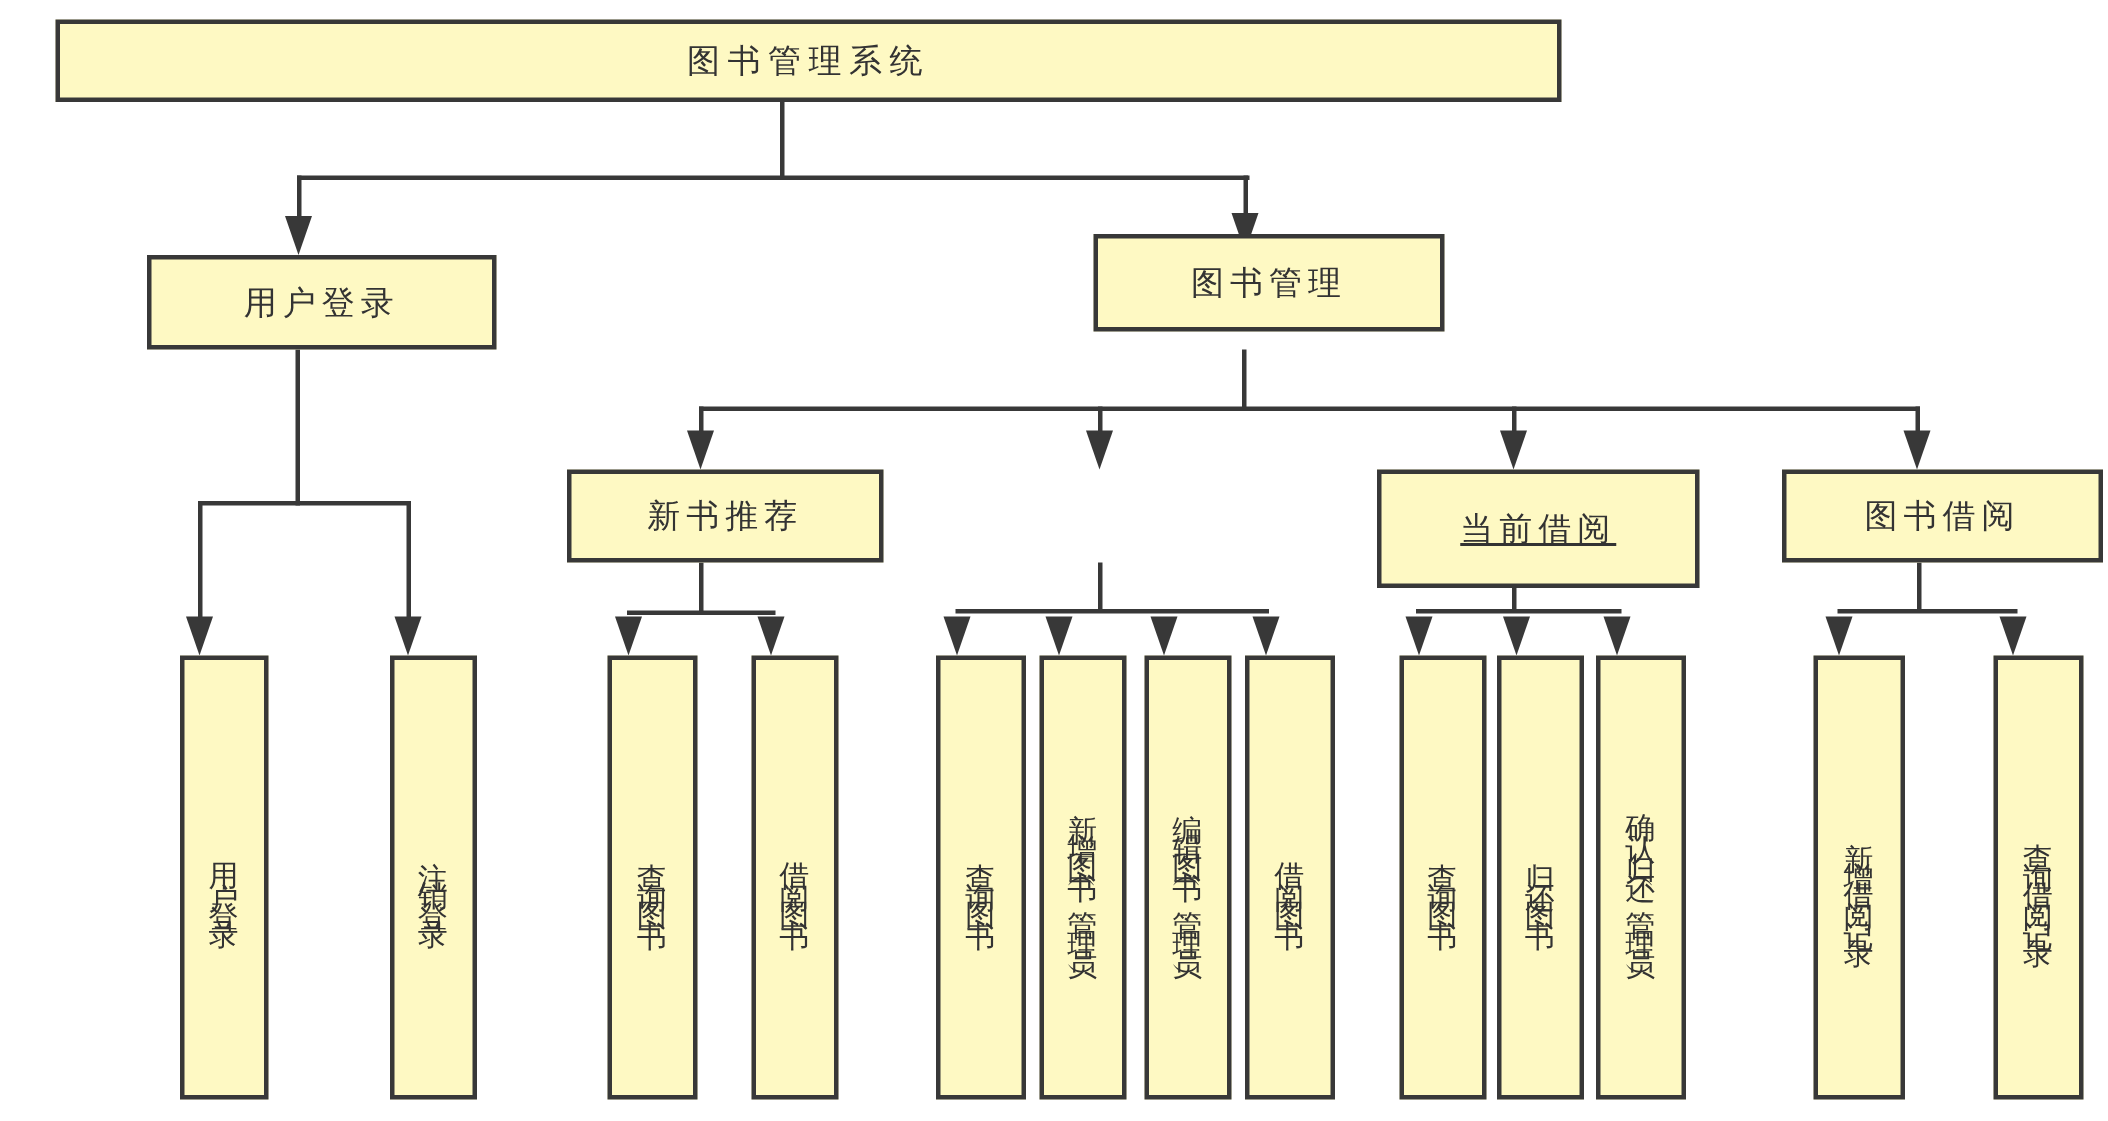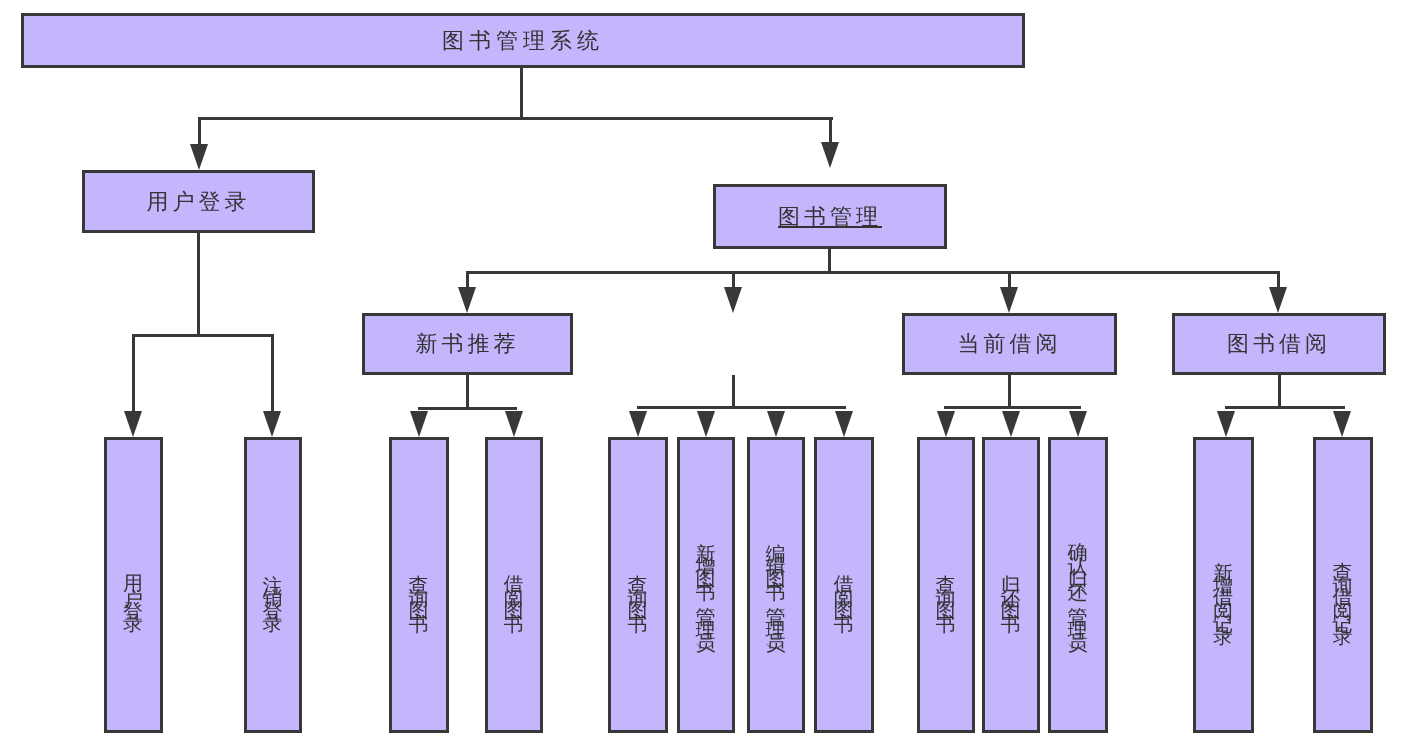--- a/index.html
+++ b/index.html
@@ -6,44 +6,45 @@
   #canvas{
     position:relative;
     width:1405px;height:747px;
     background:#ffffff;
     font-family:"DejaVu Sans","Liberation Sans",sans-serif;
     overflow:hidden;
   }
   
   .box{
     position:absolute;
-    background:#c4b5fd;
+    background:#fef9c3;
     border:3px solid #383838;
     box-sizing:border-box;
     display:flex;align-items:center;justify-content:center;
     color:#333333;
     z-index:3;
+    margin-left:16px;
   }
   .hlabel{font-size:22px;letter-spacing:4px;white-space:nowrap;}
   .vtext{
     writing-mode:vertical-rl;
     text-orientation:mixed;
     font-size:20px;
     letter-spacing:13px;
     line-height:1.1;
     white-space:nowrap;
   }
   
   .b-root{left:21px;top:13px;width:1004px;height:55px;}
   .b-root .hlabel{letter-spacing:5px;}
   .b-l2a{left:82px;top:170px;width:233px;height:63px;}
-  .b-l2b{left:713px;top:184px;width:234px;height:65px;text-decoration:underline;}
+  .b-l2b{left:713px;top:156px;width:234px;height:65px;}
   .b-l3a{left:362px;top:313px;width:211px;height:62px;}
   .b-l3b{left:628px;top:313px;width:212px;height:62px;}
-  .b-l3c{left:902px;top:313px;width:215px;height:62px;}
+  .b-l3c{left:902px;top:313px;width:215px;height:79px;text-decoration:underline;}
   .b-l3d{left:1172px;top:313px;width:214px;height:62px;}
   .leaf{top:437px;height:296px;}
   .b-a1{left:104px;width:59px;}
   .b-a2{left:244px;width:58px;}
   .b-b1{left:389px;width:60px;}
   .b-b2{left:485px;width:58px;}
   .b-c1{left:608px;width:60px;}
   .b-c2{left:677px;width:58px;}
   .b-c3{left:747px;width:58px;}
   .b-c4{left:814px;width:60px;}

